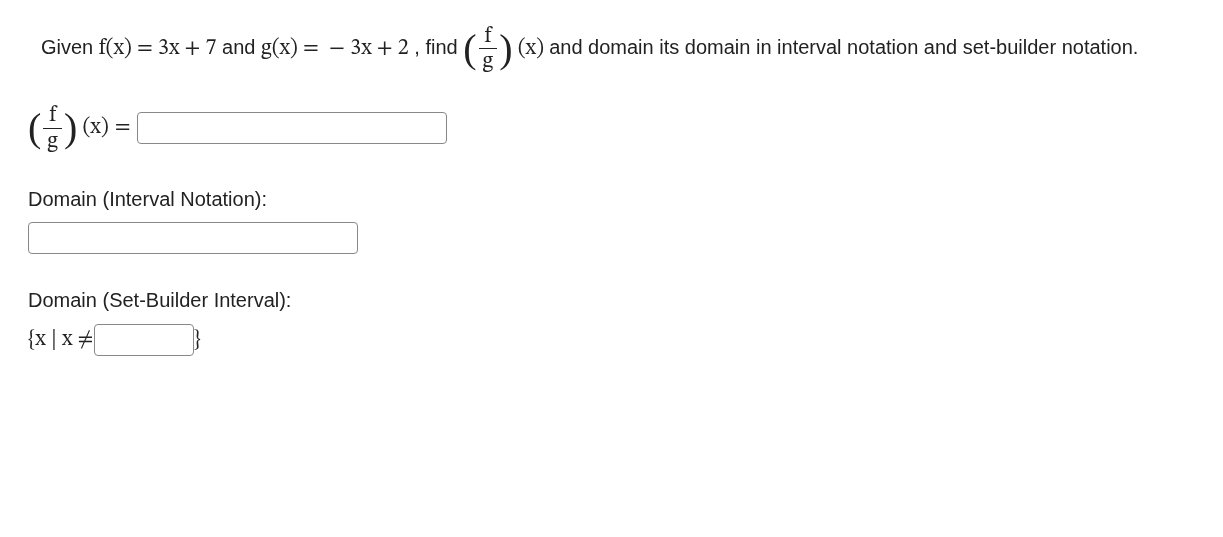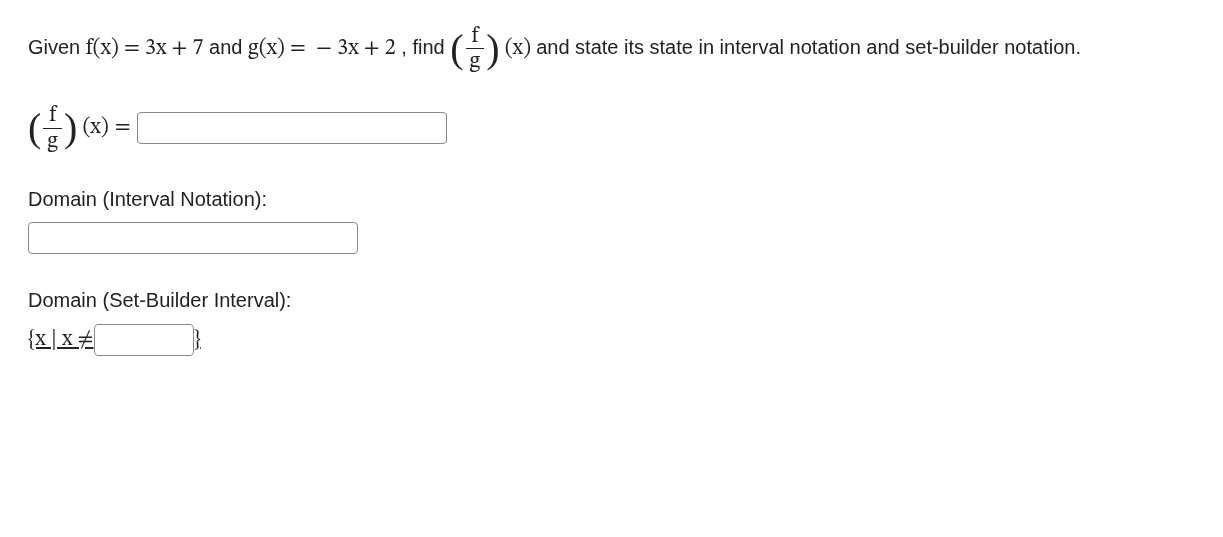--- a/index.html
+++ b/index.html
@@ -10,20 +10,21 @@
     width: 1223px;
     box-sizing: border-box;
     line-height: 1.6;
   }
   .math {
     font-family: "Cambria Math", "STIX Two Math", "Times New Roman", serif;
     font-size: 22px;
   }
   .problem-text {
     margin-bottom: 30px;
+    margin-left: 13px;
   }
   .frac {
     display: inline-block;
     vertical-align: middle;
     text-align: center;
     margin: 0 2px;
   }
   .frac .num {
     display: block;
     padding: 0 4px;
@@ -59,37 +60,36 @@
   .med-input  { width: 330px; }
   .small-input{ width: 100px; }
   .section-label {
     margin-top: 20px;
     margin-bottom: 6px;
   }
   .setb-row {
     display: flex;
     align-items: center;
     gap: 0;
-    text-decoration: underline;
   }
 </style>
 </head>
 <body>
 
 <div class="problem-text">
   <span>Given </span>
   <span class="math">f(x) = 3x + 7</span>
   <span> and </span>
   <span class="math">g(x) = &nbsp;− 3x + 2</span>
   <span>, find </span>
   <span class="math">
     <span class="bigparen">(</span><span class="frac"><span class="num">f</span><span class="den">g</span></span><span class="bigparen">)</span>
     <span>(x)</span>
   </span>
-  <span> and state its state in interval notation and set-builder notation.</span>
+  <span> and domain its domain in interval notation and set-builder notation.</span>
 </div>
 
 <div class="answer-row">
   <span class="math">
     <span class="bigparen">(</span><span class="frac"><span class="num">f</span><span class="den">g</span></span><span class="bigparen">)</span>
     <span>(x)</span>
   </span>
   <span class="math" style="margin:0 6px;"> = </span>
   <input type="text" class="wide-input" value="" style="">
 </div>

